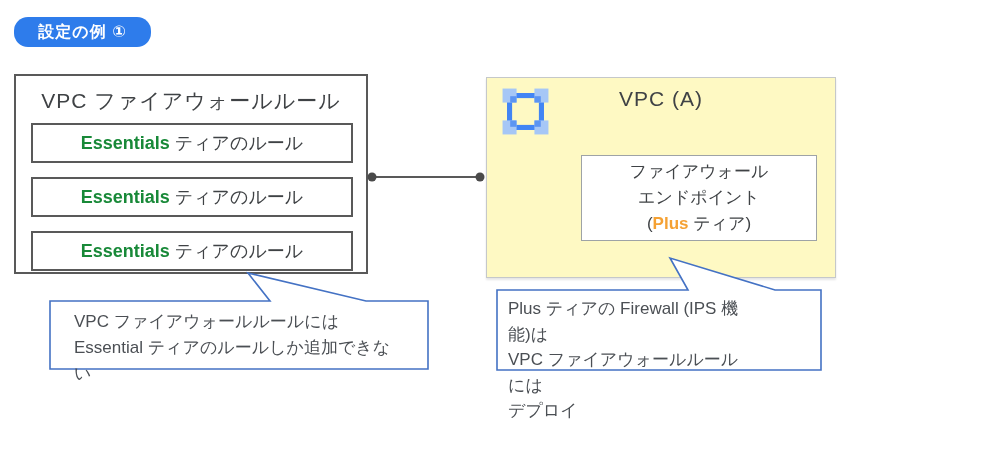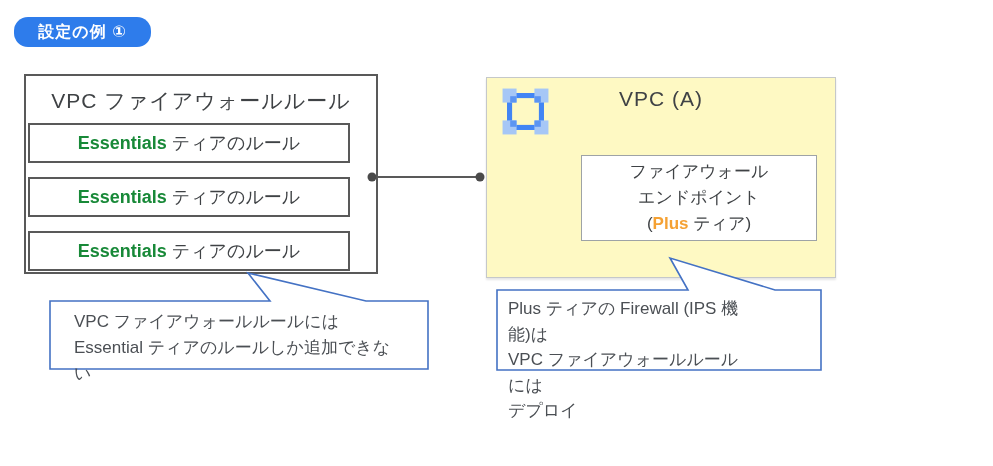--- a/index.html
+++ b/index.html
@@ -25,28 +25,28 @@
 
   .badge{
     position:absolute;left:14px;top:17px;width:137px;height:30px;
     background:var(--badge-bg);border-radius:14px;color:#fff;
     font-size:16px;font-weight:bold;display:flex;align-items:center;justify-content:center;
     letter-spacing:1px;
   }
 
   .left-box{
     position:absolute;left:14px;top:74px;width:354px;height:200px;
-    border:2px solid var(--dark-border);background:#fff;margin-left:10px;
+    border:2px solid var(--dark-border);background:#fff;
   }
   .left-box-title{
     margin-top:11px;text-align:center;font-size:21px;color:var(--text-dark);
     letter-spacing:1px;
   }
   .rule-row{
-    position:absolute;left:2px;width:322px;height:40px;
+    position:absolute;left:15px;width:322px;height:40px;
     border:2px solid var(--dark-border);background:#fff;
     display:flex;align-items:center;justify-content:center;
     font-size:18px;color:var(--text-dark);
   }
   .rule-row span{white-space:pre;}
   .rule-row .tier{color:var(--essentials-green);font-weight:bold;}
   .row-0{top:47px;} .row-1{top:101px;} .row-2{top:155px;}
 
   .right-box{
     position:absolute;left:486px;top:77px;width:350px;height:201px;

